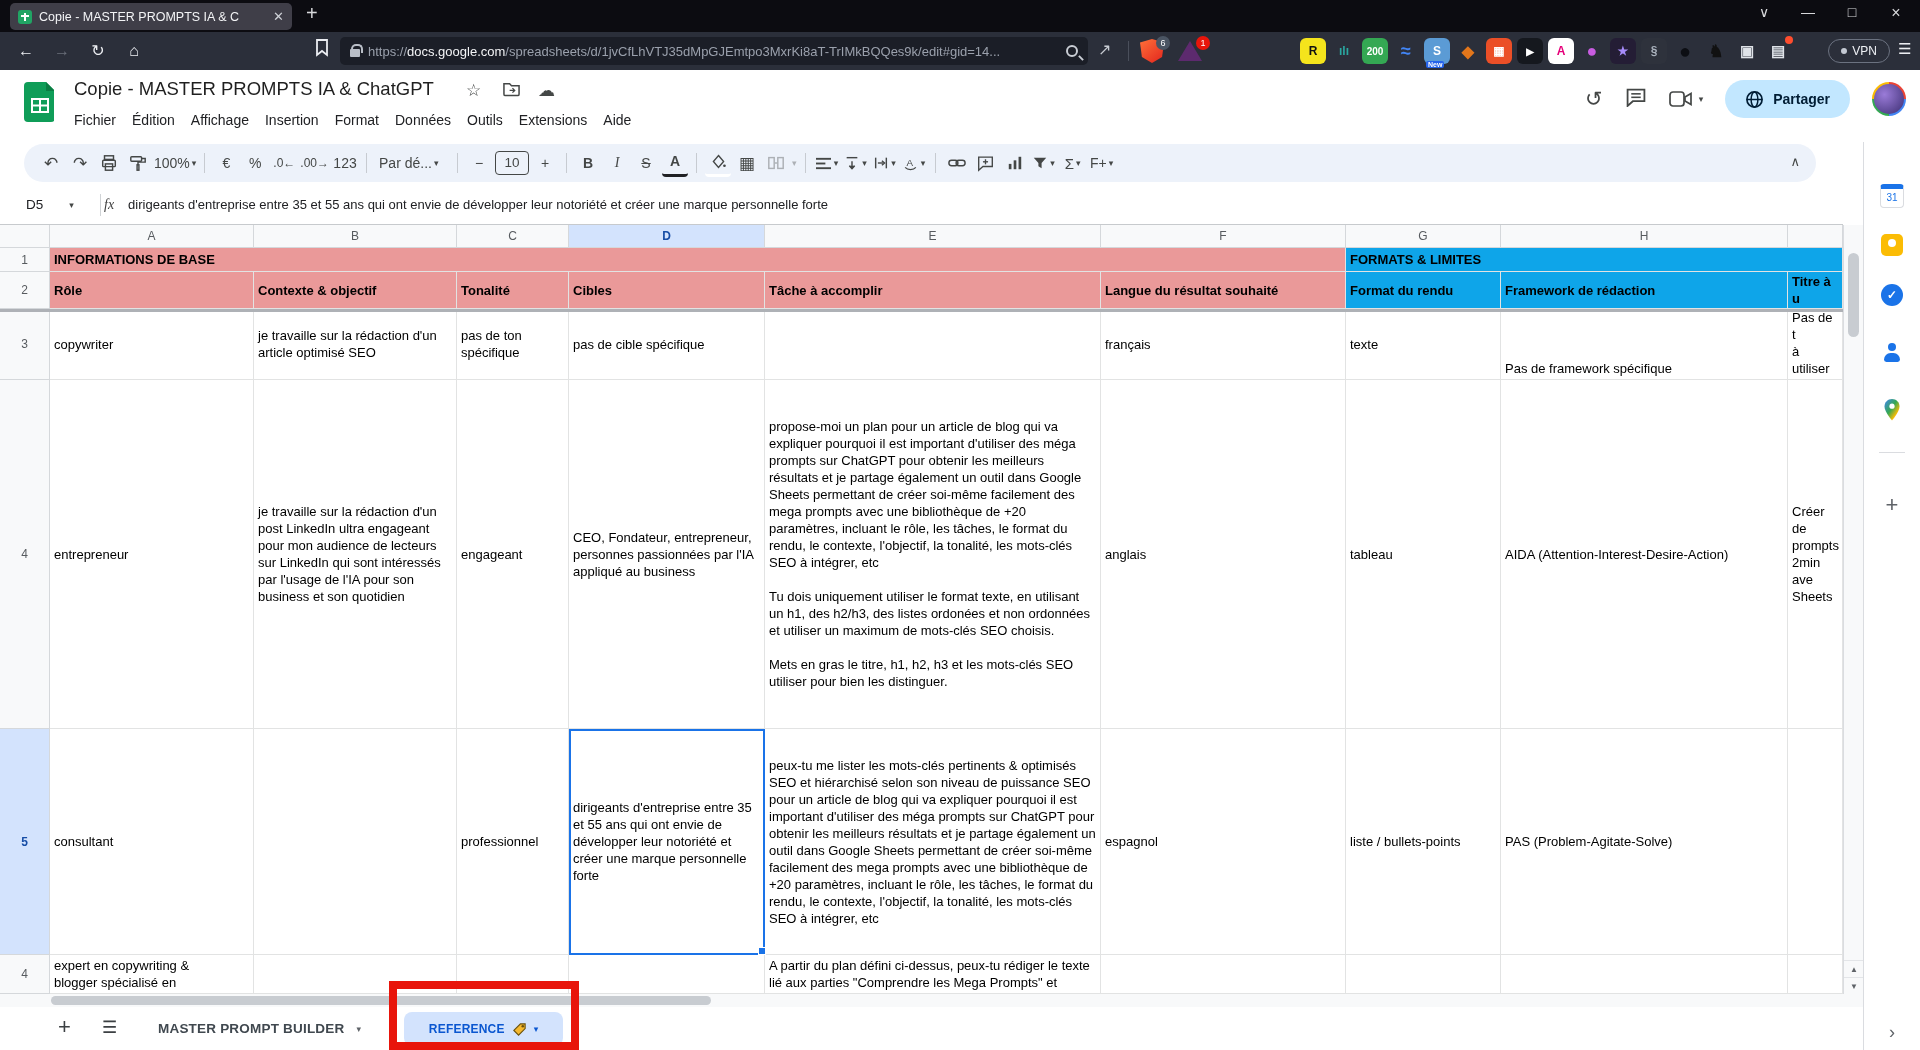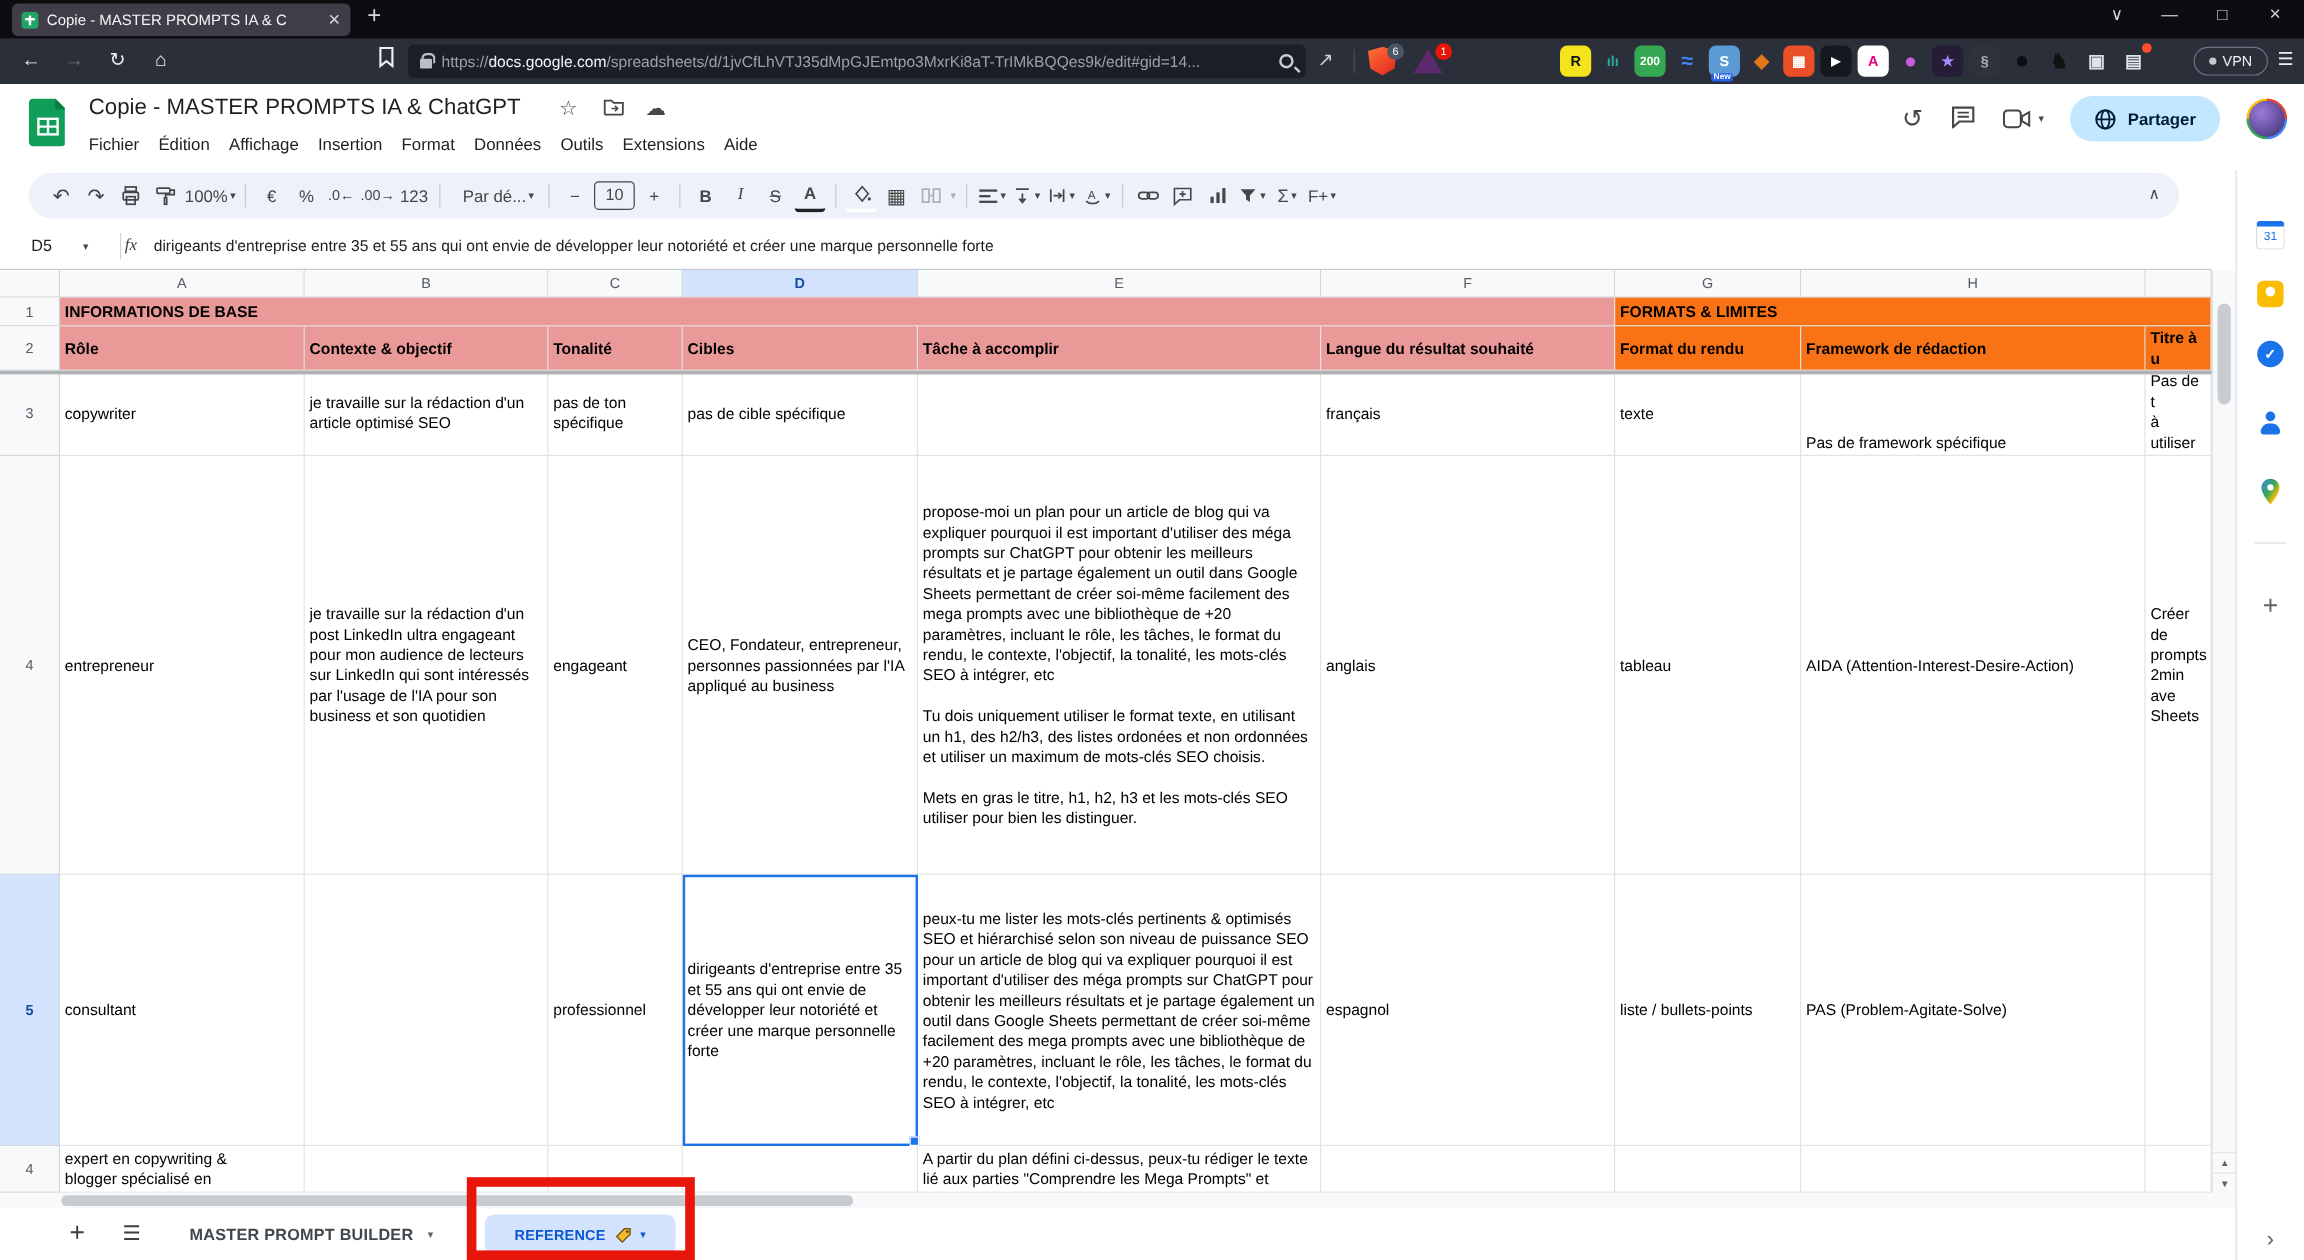--- a/index.html
+++ b/index.html
@@ -97,21 +97,21 @@
   
   #grid { position:absolute; left:0; top:225px; width:1843px; height:769px; display:grid;
     grid-template-columns:50px 204px 203px 112px 196px 336px 245px 155px 287px 55px;
     grid-template-rows:23px 24px 37px 71px 349px 226px 39px; background:#fff; }
   .gh { background:#f8f9fa; color:#575b5f; font-size:12px; display:flex; align-items:center;
     justify-content:center; border-right:1px solid #d5d8db; border-bottom:1px solid #d5d8db; }
   .selhdr { background:#d3e3fd; color:#174ea6; font-weight:bold; }
   .gc { border-right:1px solid #e2e3e3; border-bottom:1px solid #e2e3e3; font-size:13px; line-height:17px;
     padding:2px 4px; overflow:hidden; display:flex; align-items:center; white-space:pre-wrap; color:#000; }
   .pink { background:#ea9999; font-weight:bold; }
-  .org  { background:#f97316; font-weight:bold; }
+  .org  { background:#0ea5e9; font-weight:bold; }
   .bot { align-items:flex-end; } .top { align-items:flex-start; }
   #frozenline { position:absolute; left:0; top:84px; width:1843px; height:3px; background:#aeb1b6; z-index:3; }
   #selbox { position:absolute; left:569px; top:504px; width:196px; height:226px;
     border:2px solid #1a73e8; z-index:4; pointer-events:none; }
   #selhandle { position:absolute; left:758px; top:722px; width:8px; height:8px; background:#1a73e8;
     border:1px solid #fff; z-index:5; }
 
   
   #vscroll { position:absolute; left:1843px; top:225px; width:20px; height:769px; background:#f8f9fa;
     border-left:1px solid #dadce0; }
@@ -300,21 +300,21 @@
       <span>100%</span>
       <span class="carr">▾</span>
     </span>
   <span class="tsep"></span>
   <span class="tbtn">€</span>
   <span class="tbtn">%</span>
   <span class="tbtn" style="font-size:12px">.0←</span>
   <span class="tbtn" style="font-size:12px">.00→</span>
   <span class="tbtn">123</span>
   <span class="tsep"></span>
-  <span class="tbtn" style="width:74px;justify-content:flex-end;padding:0 4px">
+  <span class="tbtn" style="width:74px;justify-content:flex-start;padding:0 4px">
       <span>Par dé...</span>
       <span class="carr">▾</span>
     </span>
   <span class="tsep"></span>
   <span class="tbtn">−</span>
   <span id="fsize">10</span>
   <span class="tbtn">+</span>
   <span class="tsep"></span>
   <span class="tbtn bld">B</span>
   <span class="tbtn itl">I</span>

